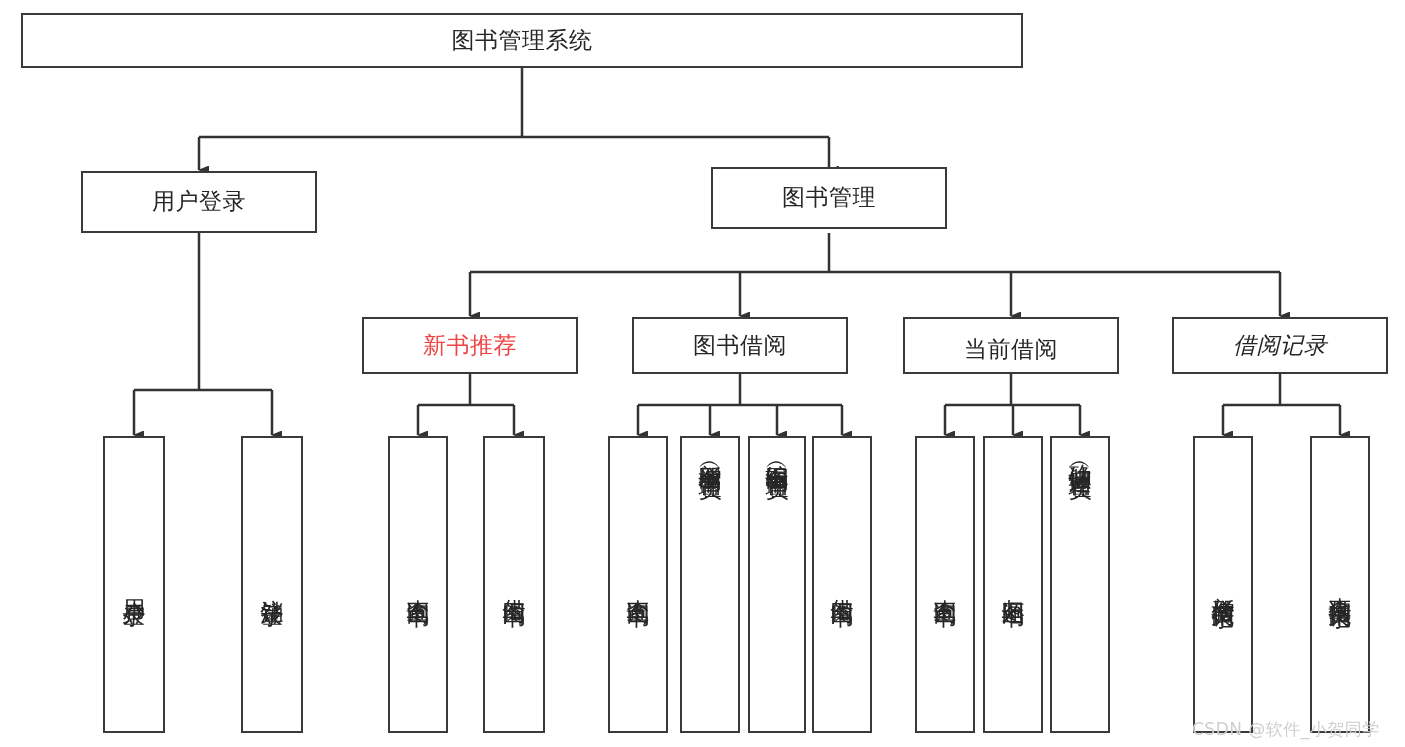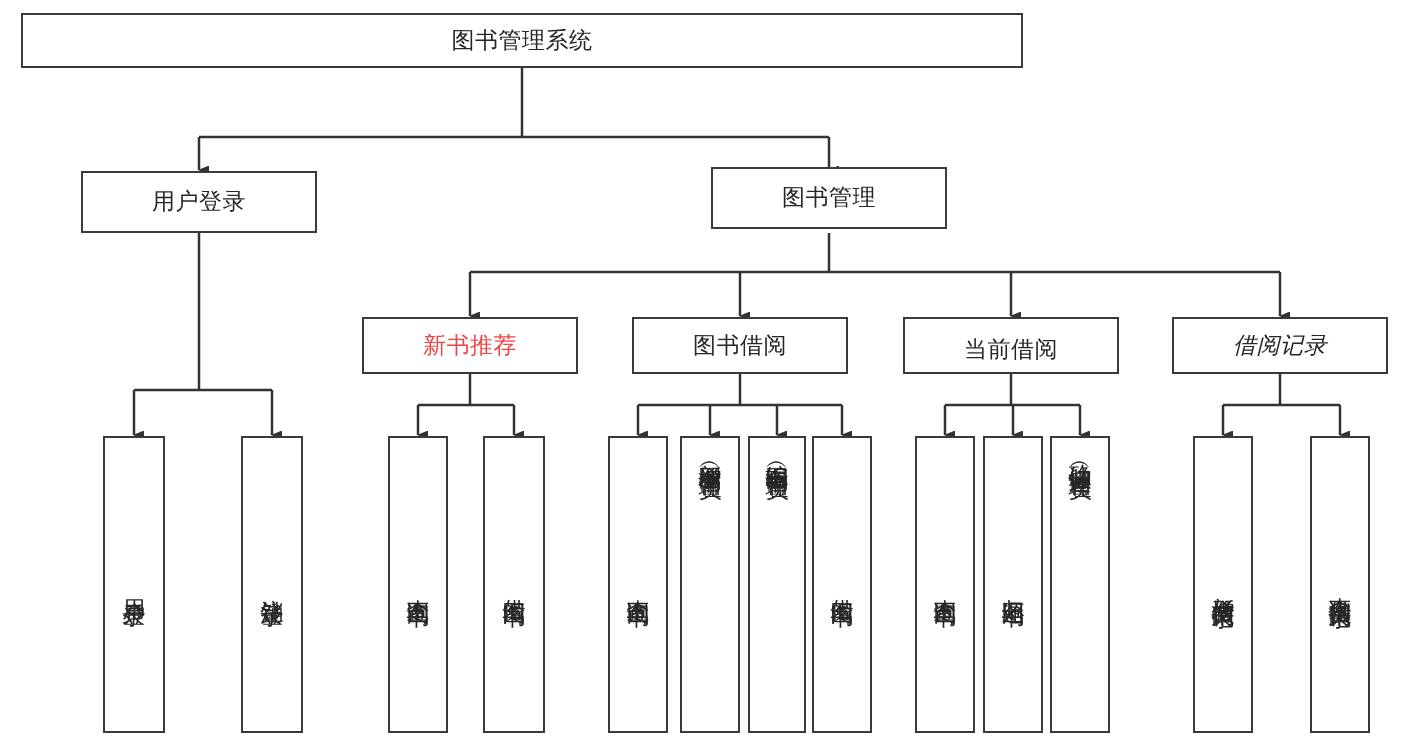--- a/index.html
+++ b/index.html
@@ -175,14 +175,15 @@
         <span class="label" style="color: rgb(38, 38, 38);">确认归还（管理员）</span>
       </div>
       <div class="node vertical centered" style="left: 1193px; top: 436px; width: 60px; height: 297px; border-color: rgb(58, 58, 58); background: rgb(255, 255, 255);">
         <span class="label" style="color: rgb(38, 38, 38);">新增借阅记录</span>
       </div>
       <div class="node vertical centered" style="left: 1310px; top: 436px; width: 60px; height: 297px; border-color: rgb(58, 58, 58); background: rgb(255, 255, 255);">
         <span class="label" style="color: rgb(38, 38, 38);">查询借阅记录</span>
       </div>
     </div>
 
+  <div class="watermark" style="left: 1192px; top: 718px; color: rgb(207, 207, 207);">CSDN @软件_小贺同学</div>
 
 </div>
 
 </body></html>

